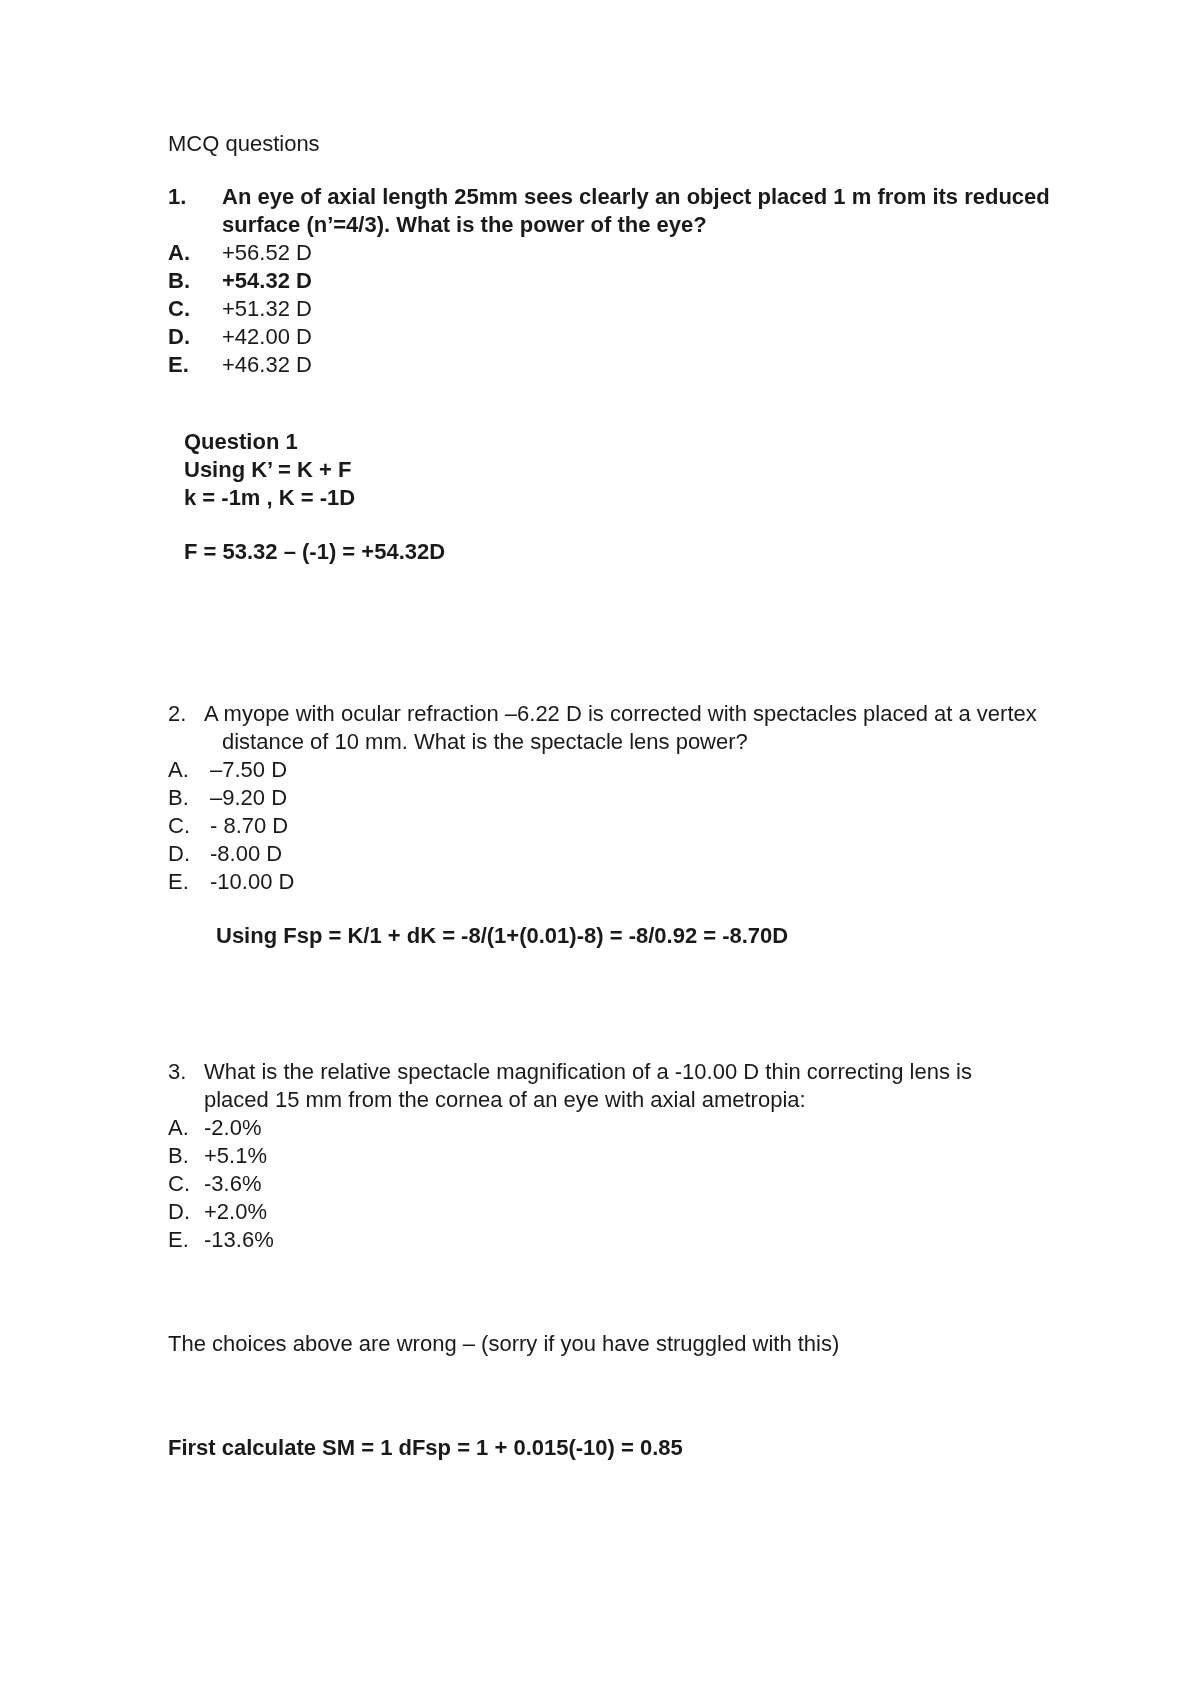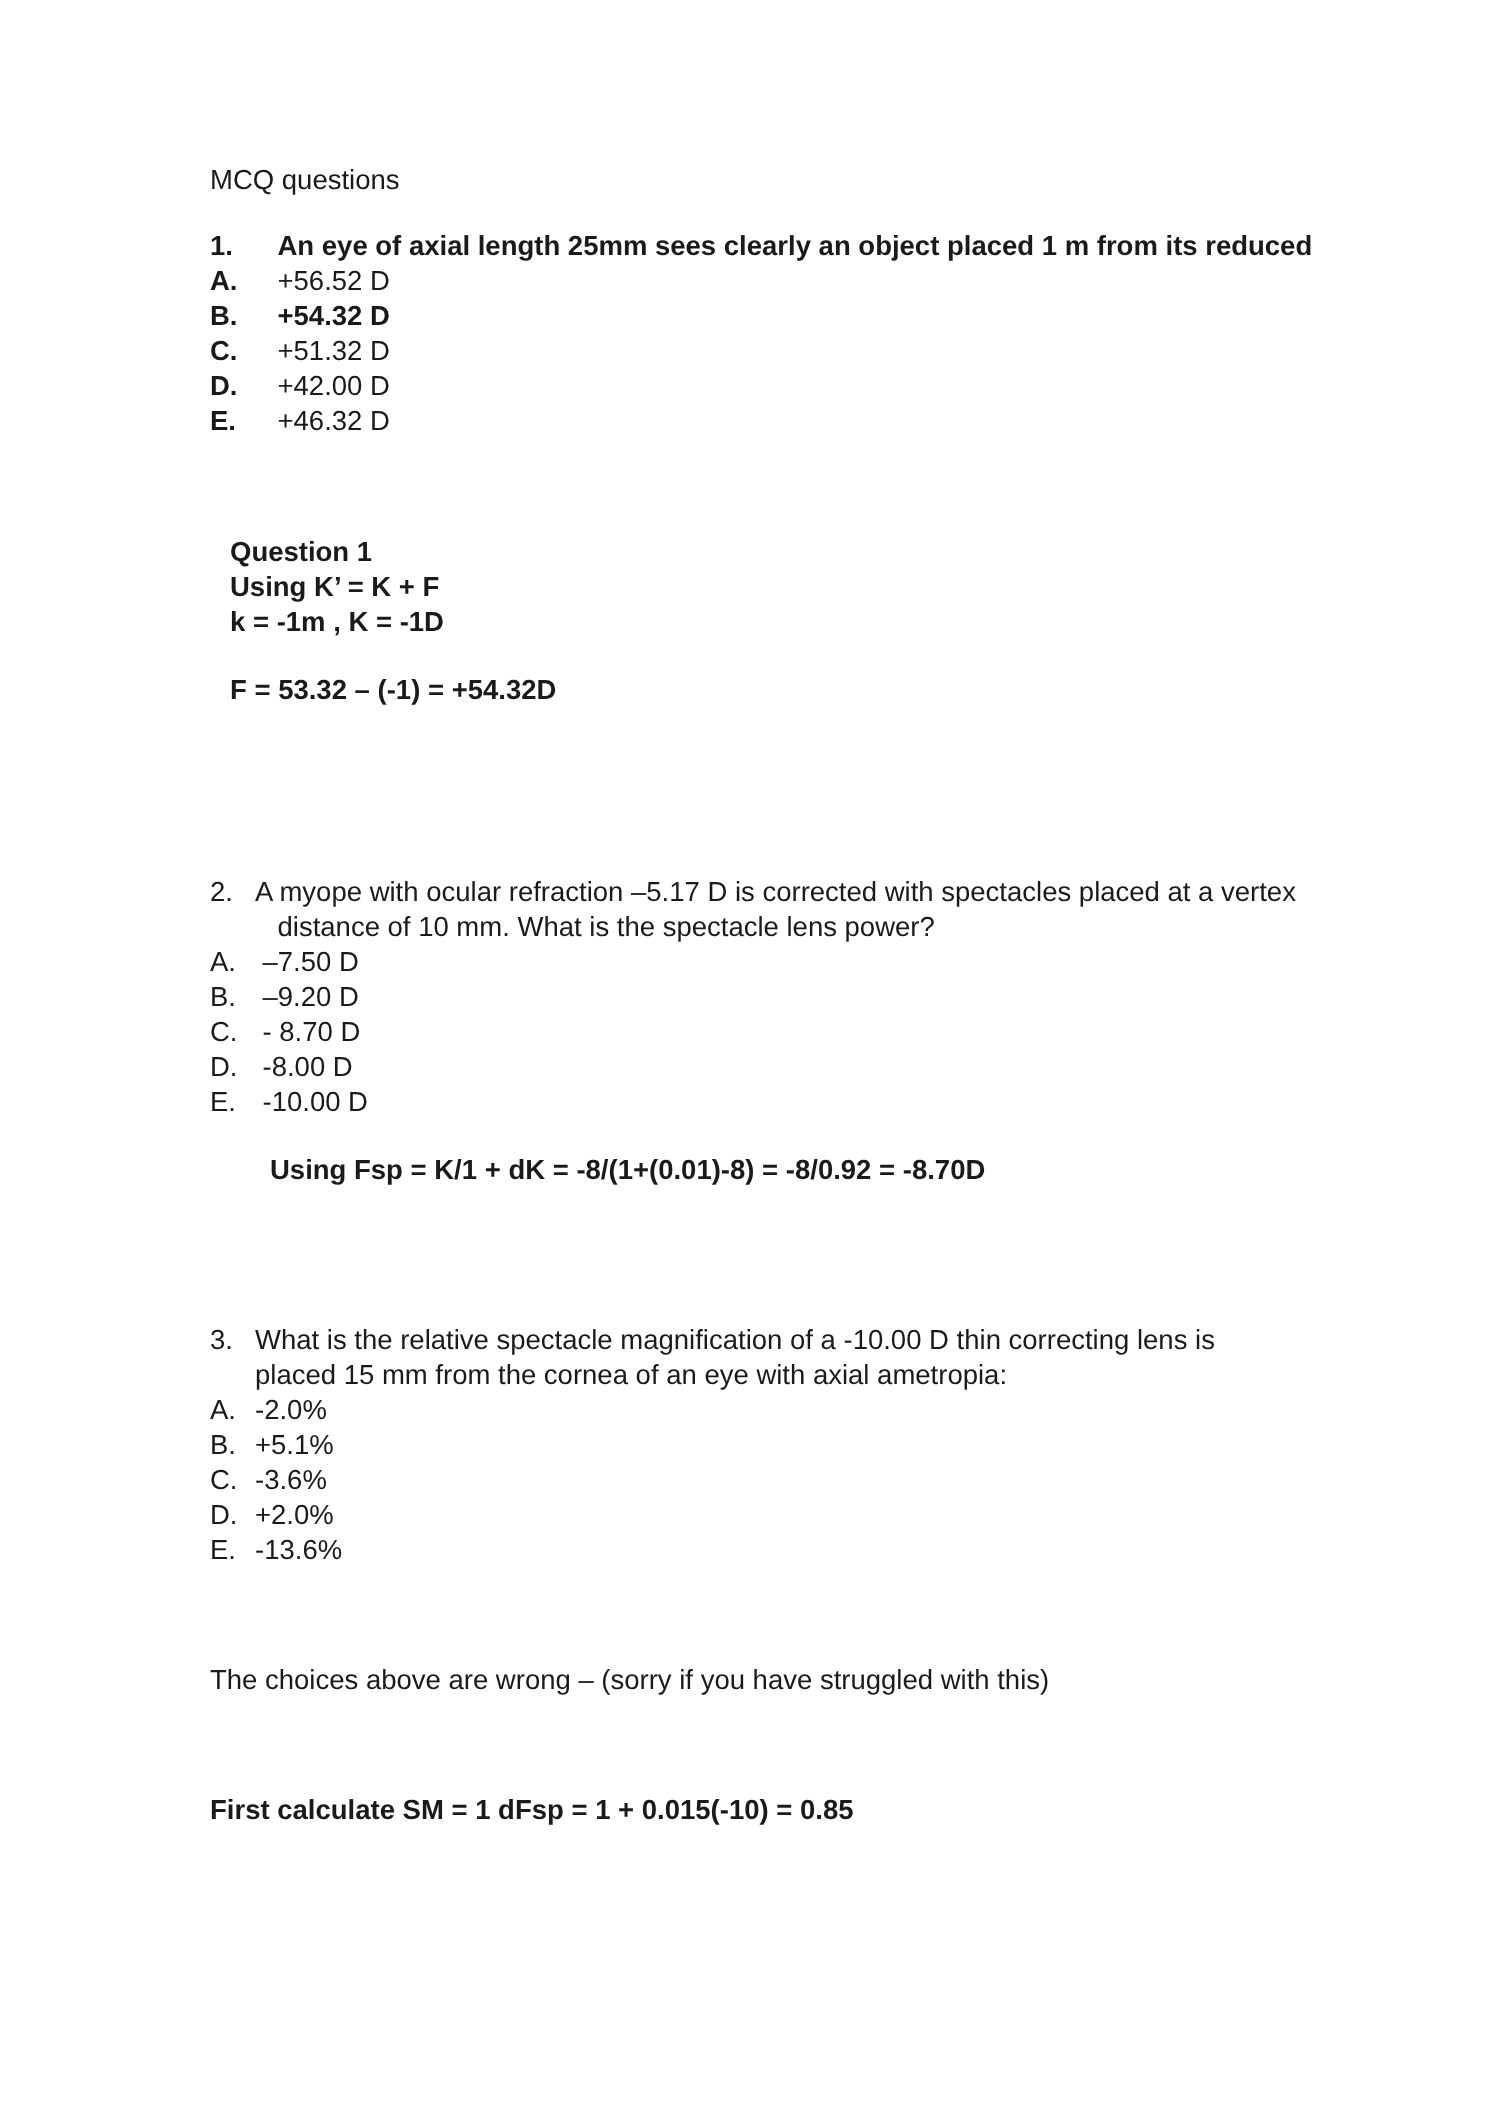--- a/index.html
+++ b/index.html
@@ -31,20 +31,21 @@
 
 <div class="page">
 
   <div class="abs" style="left:168px; top:130px;">MCQ questions</div>
 
   <div class="abs" style="left:168px; top:183px;">
     <div class="row bold">
       <span class="num">1.</span>
       <span>An eye  of axial length 25mm sees clearly an object placed 1 m from its reduced</span>
     </div>
+    <div class="bold indent">surface (n’=4/3). What is the power of the eye?</div>
 
     <div class="row">
       <span class="opt-letter">A.</span>
       <span>+56.52 D</span>
     </div>
     <div class="row">
       <span class="opt-letter">B.</span>
       <span class="bold">+54.32 D</span>
     </div>
     <div class="row">
@@ -64,21 +65,21 @@
   <div class="abs bold" style="left:184px; top:428px;">
     <div>Question 1</div>
     <div>Using K’ = K + F</div>
     <div>k = -1m , K = -1D</div>
     <div class="gap-line">F = 53.32 – (-1) = +54.32D</div>
   </div>
 
   <div class="abs" style="left:168px; top:700px;">
     <div class="row">
       <span class="num-sm">2.</span>
-      <span>A myope with ocular refraction –5.17 D is corrected with spectacles placed at a vertex</span>
+      <span>A myope with ocular refraction –6.22 D is corrected with spectacles placed at a vertex</span>
     </div>
     <div class="indent">distance of 10 mm. What is the spectacle lens power?</div>
 
     <div class="row">
       <span class="opt-letter-md">A.</span>
       <span>–7.50 D</span>
     </div>
     <div class="row">
       <span class="opt-letter-md">B.</span>
       <span>–9.20 D</span>

